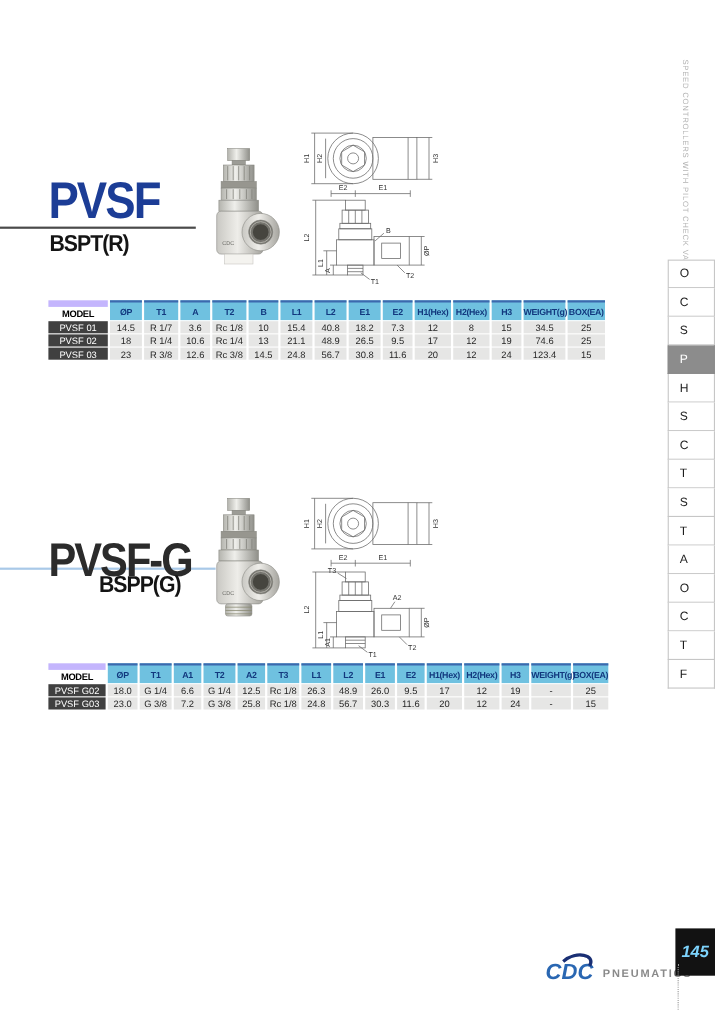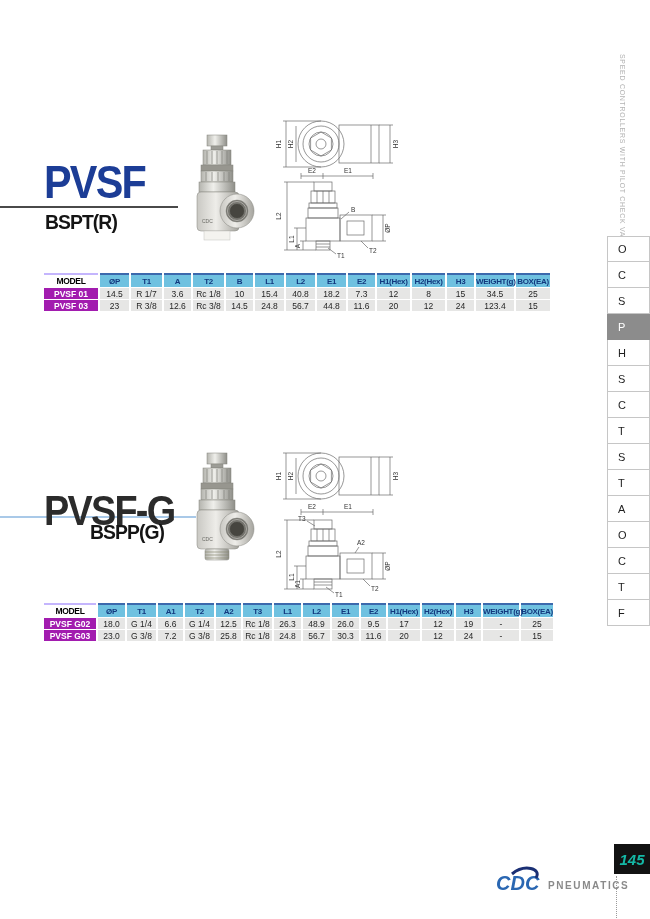--- a/index.html
+++ b/index.html
@@ -27,38 +27,38 @@
   #drawing1{left:271px;top:112px;}
   #drawing2{left:271px;top:444px;}
   .dimtext{font-size:6.5px;fill:#333;font-family:"Liberation Sans",sans-serif;}
 
   
   .spec-table{position:absolute;border-collapse:separate;border-spacing:2px 1px;table-layout:fixed;}
   #table1{left:42px;top:272px;width:498px;}
   #table2{left:42px;top:602px;width:506px;}
   .spec-table th{background:#6fc1e0;color:#12387e;font-size:8px;font-weight:bold;height:12px;
                  padding:0;letter-spacing:-.3px;border-top:2px solid #3c69ad;white-space:nowrap;text-align:center;}
-  .spec-table th.model-h{background:#fff;color:#000;border-top:2px solid #c4b5fd;font-size:8.5px;}
+  .spec-table th.model-h{background:#fff;color:#000;border-top:6px solid #c4b5fd;font-size:8.5px;}
   .spec-table td{background:#e6e6e5;color:#262626;font-size:8.5px;text-align:center;height:11px;
                  padding:0;white-space:nowrap;}
-  .spec-table td.model{background:#a21caf;color:#fff;font-weight:bold;font-size:8.5px;}
+  .spec-table td.model{background:#404040;color:#fff;font-weight:normal;font-size:8.5px;}
 
   
   .vlabel{position:absolute;left:619px;top:54px;writing-mode:vertical-rl;font-size:7px;
           color:#b3b3b3;letter-spacing:.7px;white-space:nowrap;}
   .tabs{position:absolute;left:607px;top:236px;width:43px;}
   .tab{height:26px;border:1px solid #c6c6c6;border-top:none;background:#fff;color:#1e1e1e;
        font-size:11px;display:flex;align-items:center;padding-left:10px;box-sizing:border-box;}
   .tab:first-child{border-top:1px solid #c6c6c6;}
   .tab.active{background:#8c8c8c;color:#fff;border-color:#8c8c8c;}
 
   
   .logo{position:absolute;left:496px;top:866px;display:flex;align-items:flex-end;}
   .brand-name{font-size:10px;font-weight:bold;letter-spacing:1.6px;color:#8a8a8a;margin:0 0 5px 4px;}
-  .pagebox{position:absolute;left:614px;top:844px;width:36px;height:30px;background:#121212;color:#14b8a6;
+  .pagebox{position:absolute;left:614px;top:844px;width:36px;height:43px;background:#121212;color:#7dd3fc;
            display:flex;align-items:center;justify-content:center;font-size:15px;font-weight:bold;font-style:italic;}
   .pagedots{position:absolute;left:616px;top:876px;height:42px;border-left:1px dotted #9a9a9a;}
 </style>
 </head>
 <body>
 
 <div class="page">
 
   <div class="rule" id="rule1"></div>
   <div class="big-title" id="title1">PVSF</div>
@@ -225,29 +225,46 @@
           <td>40.8</td>
           <td>18.2</td>
           <td>7.3</td>
           <td>12</td>
           <td>8</td>
           <td>15</td>
           <td>34.5</td>
           <td>25</td>
         </tr>
         <tr>
+          <td class="model">PVSF 02</td>
+          <td>18</td>
+          <td>R 1/4</td>
+          <td>10.6</td>
+          <td>Rc 1/4</td>
+          <td>13</td>
+          <td>21.1</td>
+          <td>48.9</td>
+          <td>26.5</td>
+          <td>9.5</td>
+          <td>17</td>
+          <td>12</td>
+          <td>19</td>
+          <td>74.6</td>
+          <td>25</td>
+        </tr>
+        <tr>
           <td class="model">PVSF 03</td>
           <td>23</td>
           <td>R 3/8</td>
           <td>12.6</td>
           <td>Rc 3/8</td>
           <td>14.5</td>
           <td>24.8</td>
           <td>56.7</td>
-          <td>44.8</td>
+          <td>30.8</td>
           <td>11.6</td>
           <td>20</td>
           <td>12</td>
           <td>24</td>
           <td>123.4</td>
           <td>15</td>
         </tr>
       </tbody>
     </table>
 

